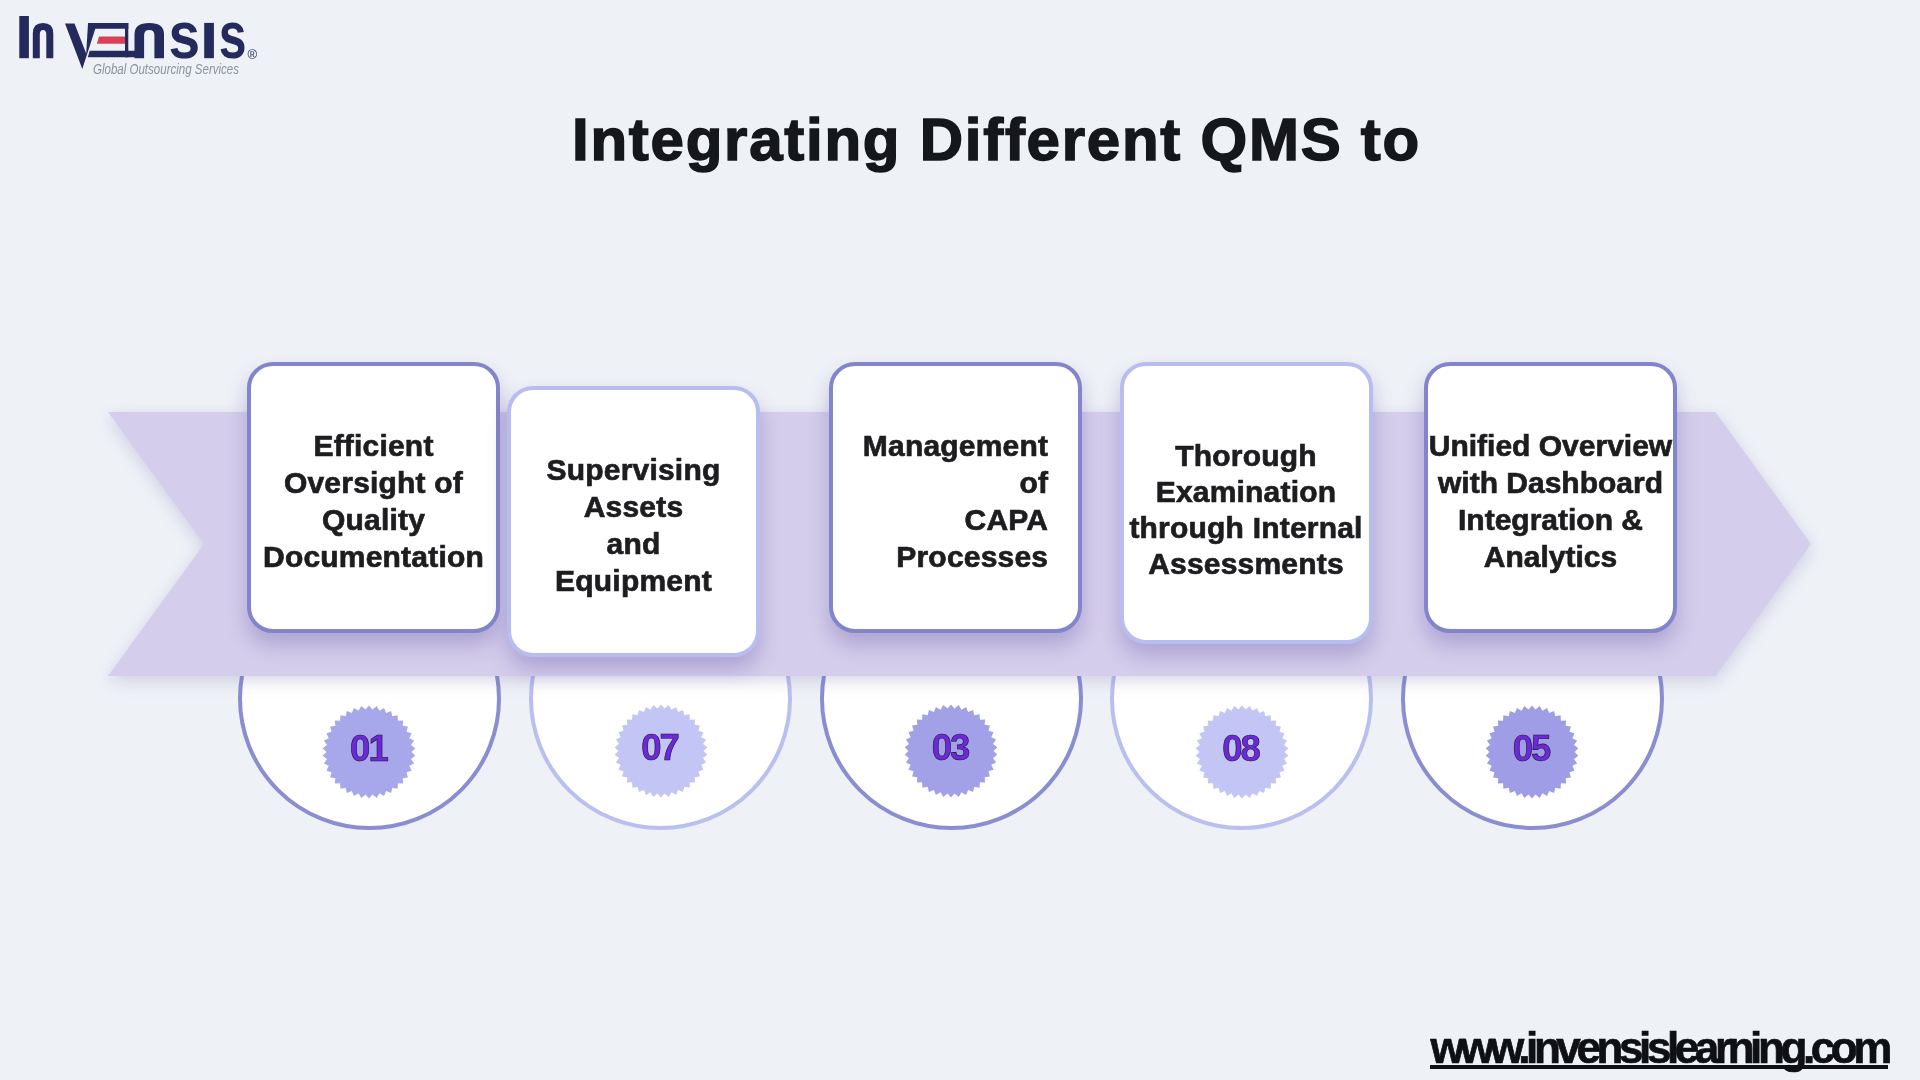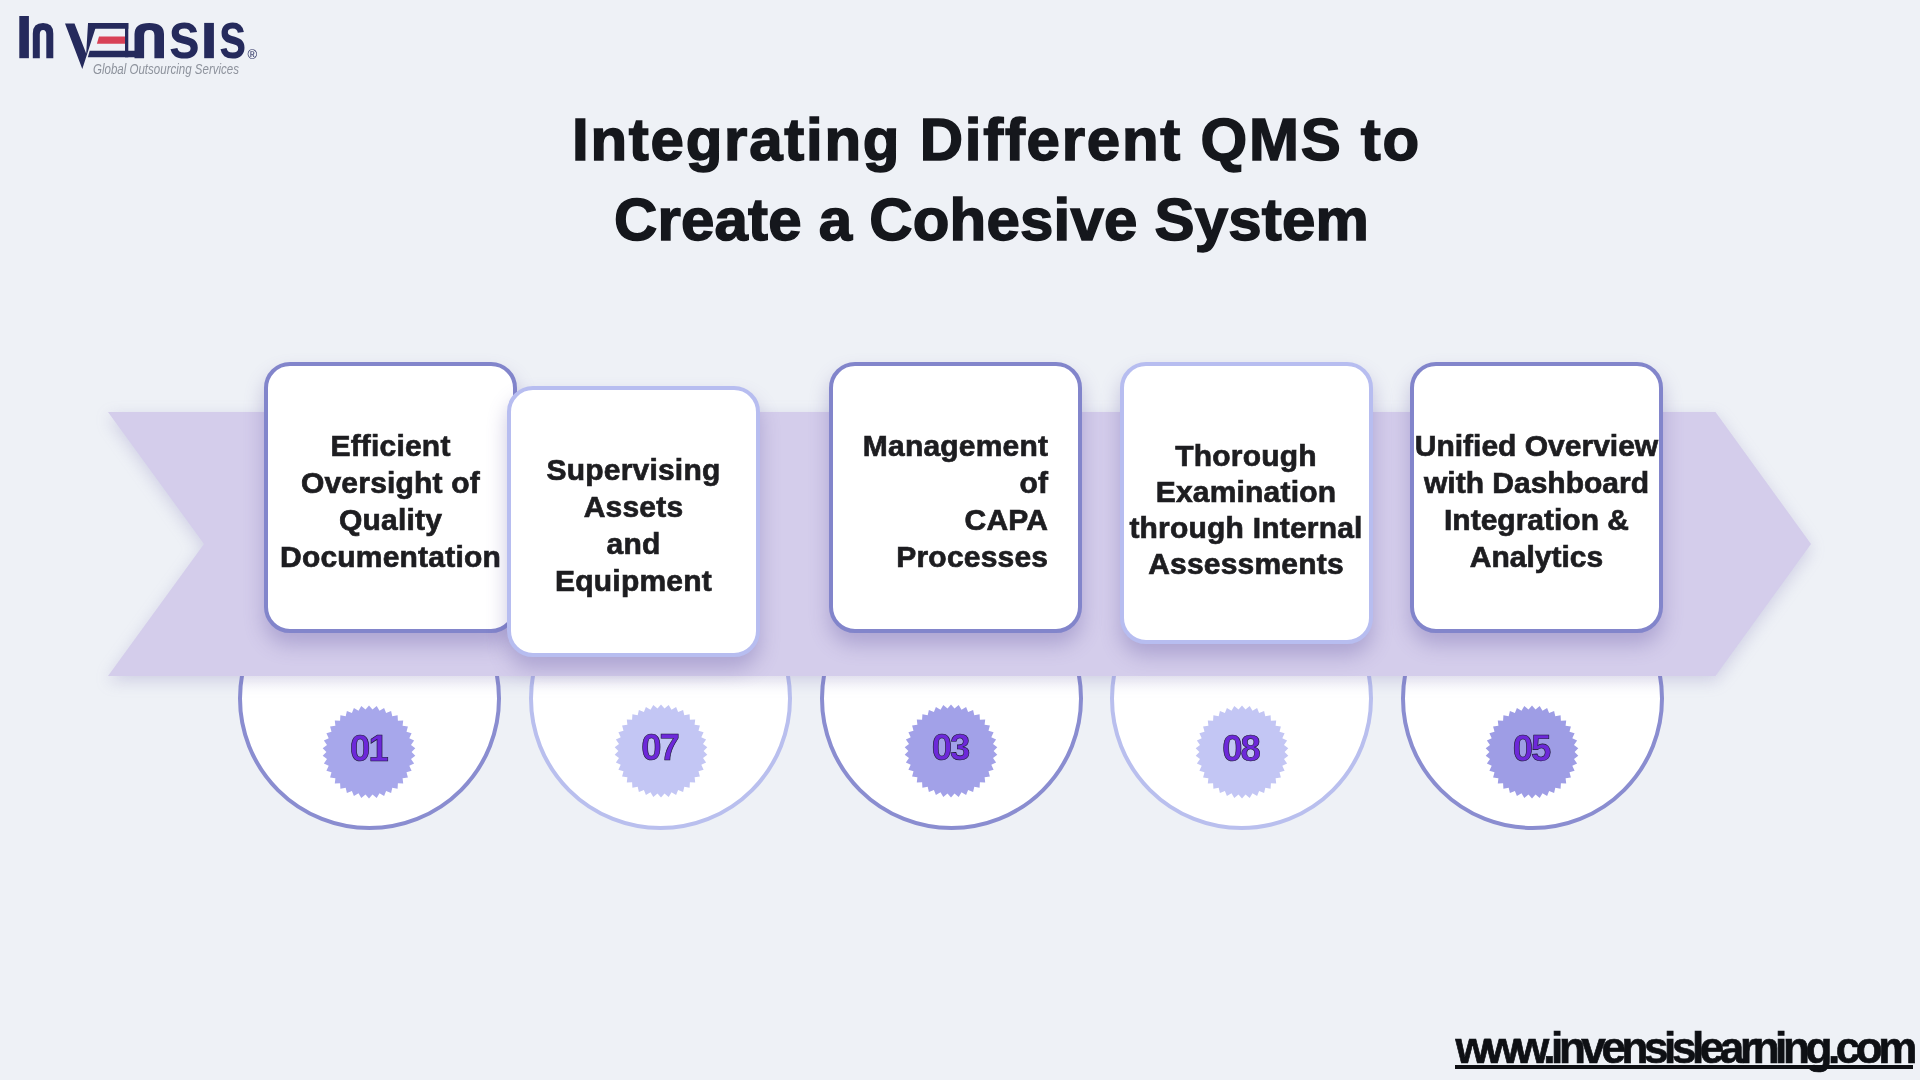--- a/index.html
+++ b/index.html
@@ -6,24 +6,24 @@
   body{width:1920px;height:1080px;background:#eef1f6;font-family:"Liberation Sans",sans-serif;overflow:hidden;position:relative;}
   .title{position:absolute;left:0;top:100px;width:1993px;text-align:center;font-weight:bold;font-size:60px;line-height:79.5px;color:#15171c;-webkit-text-stroke:1.5px #15171c;}
   .t1{letter-spacing:1.75px;}
   .t2{letter-spacing:0.2px;}
   .circle{position:absolute;width:255px;height:255px;border-radius:50%;border:4px solid #8a8dd0;background:linear-gradient(180deg,#dbdbe6 0%,#f4f4f8 24%,#ffffff 47%);z-index:1;}
   .circle.lt{border-color:#b9bfee;}
   .arrow{position:absolute;left:0;top:0;z-index:2;}
   .card{position:absolute;top:361.5px;width:245px;height:255px;background:#ffffff;border:4px solid #8285cb;border-radius:26px;z-index:3;display:flex;align-items:center;justify-content:center;text-align:center;font-weight:bold;font-size:30px;line-height:37px;letter-spacing:0.2px;color:#1d1d20;-webkit-text-stroke:0.7px #1d1d20;box-shadow:0 12px 20px rgba(96,86,160,0.33);padding-top:8px;box-sizing:content-box;}
   .card.lt{border-color:#b7bdf0;}
   .card.c4{line-height:36px;padding-top:14px;height:260px;}
-  .card.c5{letter-spacing:0;}
+  .card.c5{letter-spacing:0;margin-left:14px;}
   .badge{position:absolute;z-index:4;width:100px;height:100px;}
   .badge span{position:absolute;left:0;top:-3px;width:100px;height:100px;display:flex;align-items:center;justify-content:center;font-weight:bold;font-size:36.5px;letter-spacing:-2px;color:#6d28d9;-webkit-text-stroke:0.6px #16162b;padding-right:2px;box-sizing:border-box;}
-  .url{position:absolute;right:7px;top:1030px;font-weight:bold;font-size:44px;letter-spacing:-4.4px;color:#0e1014;-webkit-text-stroke:0.7px #0e1014;border-bottom:4px solid #0e1014;line-height:35px;height:35px;}
+  .url{position:absolute;right:32px;top:1030px;font-weight:bold;font-size:44px;letter-spacing:-4.4px;color:#0e1014;-webkit-text-stroke:0.7px #0e1014;border-bottom:4px solid #0e1014;line-height:35px;height:35px;}
 </style>
 </head>
 <body>
 
 <svg style="position:absolute;left:14px;top:10px;z-index:5" width="262" height="80" viewBox="0 0 262 80">
   <g fill="#252a5c">
     <rect x="5.3" y="6" width="9.6" height="42.2"></rect>
     <path d="M18.8 48.2 L18.8 23.4 Q18.8 13.1 29.05 13.1 Q39.3 13.1 39.3 23.4 L39.3 48.2 L32.3 48.2 L32.3 24.6 Q32.3 20.1 29.05 20.1 Q25.8 20.1 25.8 24.6 L25.8 48.2 Z"></path>
     <polygon points="51,13.5 68.3,59.1 83,13.5 74,13.5 72.2,43.5 60.5,13.5"></polygon>
     <polygon points="74,13 114.3,13 114.3,18.8 74,18.8"></polygon>
@@ -32,33 +32,33 @@
     <polygon points="75.7,40.8 122,40.8 122,47.3 73.8,47.3"></polygon>
     <path d="M120.5 48.2 L120.5 24 Q120.5 12.9 135.25 12.9 Q150 12.9 150 24 L150 48.2 L140.4 48.2 L140.4 25.2 Q140.4 19.9 135.25 19.9 Q130.1 19.9 130.1 25.2 L130.1 48.2 Z"></path>
     <text x="154.5" y="48.2" font-family="Liberation Sans" font-weight="bold" font-size="66.7" textLength="31.6" lengthAdjust="spacingAndGlyphs">s</text>
     <rect x="190.2" y="12.9" width="9.7" height="35.3"></rect>
     <text x="204.7" y="48.2" font-family="Liberation Sans" font-weight="bold" font-size="66.7" textLength="27.8" lengthAdjust="spacingAndGlyphs">s</text>
     <text x="233.6" y="49.2" font-family="Liberation Sans" font-size="13">®</text>
   </g>
   <text x="79" y="64.3" font-family="Liberation Sans" font-style="italic" font-size="14" fill="#8d929c" textLength="146" lengthAdjust="spacingAndGlyphs">Global Outsourcing Services</text>
 </svg>
 
-<div class="title"><span class="t1">Integrating Different QMS to</span><br><span class="t2" style="display:inline-block;transform:translateX(-5px);">Create a Cohesive System</span></div>
+<div class="title"><span class="t1">Integrating Different QMS to</span><br></div>
 
 <div class="circle" style="left:238px;top:567px;"></div>
 <div class="circle lt" style="left:529px;top:567px;"></div>
 <div class="circle" style="left:819.5px;top:567px;"></div>
 <div class="circle lt" style="left:1110px;top:567px;"></div>
 <div class="circle" style="left:1400.5px;top:567px;"></div>
 
 <svg class="arrow" width="1920" height="1080" viewBox="0 0 1920 1080" style="filter:drop-shadow(0 5px 8px rgba(110,100,170,0.24));">
   <polygon points="108,412 1715.5,412 1811,544 1715.5,676 108,676 204,544" fill="#d4cdeb"></polygon>
 </svg>
 
-<div class="card" style="left:264px;">Efficient<br>Oversight of<br>Quality<br>Documentation</div>
+<div class="card" style="left:247px;">Efficient<br>Oversight of<br>Quality<br>Documentation</div>
 <div class="card lt" style="left:507px;margin-top:24px;">Supervising<br>Assets<br>and<br>Equipment</div>
 <div class="card" style="left:829px;text-align:right;">Management<br>of<br>CAPA<br>Processes</div>
 <div class="card lt c4" style="left:1119.5px;">Thorough<br>Examination<br>through Internal<br>Assessments</div>
 <div class="card c5" style="left:1410px;">Unified Overview<br>with Dashboard<br>Integration &amp;<br>Analytics</div>
 
 <svg width="0" height="0" style="position:absolute">
     <defs>
       <path id="seal" d="M50.0,3.5 L53.5,7.5 L57.7,4.1 L60.5,8.7 L65.1,6.0 L67.1,11.0 L72.1,9.1 L73.3,14.3 L78.6,13.3 L78.9,18.7 L84.2,18.5 L83.6,23.8 L88.9,24.6 L87.5,29.7 L92.6,31.3 L90.3,36.2 L95.1,38.6 L92.0,43.0 L96.3,46.2 L92.6,50.0 L96.3,53.8 L92.0,57.0 L95.1,61.4 L90.3,63.8 L92.6,68.7 L87.5,70.3 L88.9,75.4 L83.6,76.2 L84.2,81.5 L78.9,81.3 L78.6,86.7 L73.3,85.7 L72.1,90.9 L67.1,89.0 L65.1,94.0 L60.5,91.3 L57.7,95.9 L53.5,92.5 L50.0,96.5 L46.5,92.5 L42.3,95.9 L39.5,91.3 L34.9,94.0 L32.9,89.0 L27.9,90.9 L26.7,85.7 L21.4,86.7 L21.1,81.3 L15.8,81.5 L16.4,76.2 L11.1,75.4 L12.5,70.3 L7.4,68.7 L9.7,63.8 L4.9,61.4 L8.0,57.0 L3.7,53.8 L7.4,50.0 L3.7,46.2 L8.0,43.0 L4.9,38.6 L9.7,36.2 L7.4,31.3 L12.5,29.7 L11.1,24.6 L16.4,23.8 L15.8,18.5 L21.1,18.7 L21.4,13.3 L26.7,14.3 L27.9,9.1 L32.9,11.0 L34.9,6.0 L39.5,8.7 L42.3,4.1 L46.5,7.5 Z"></path>
     </defs>
   </svg>

